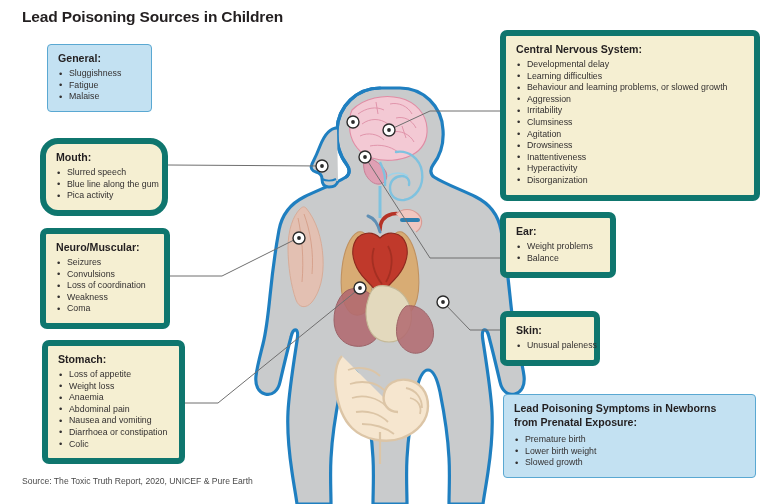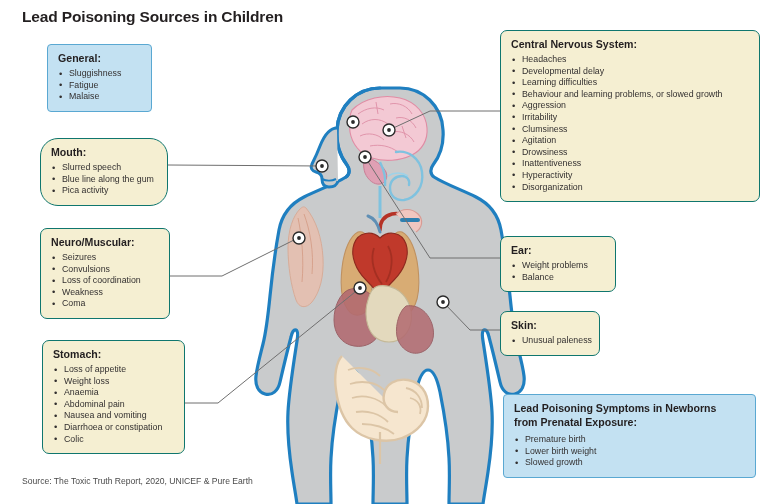--- a/index.html
+++ b/index.html
@@ -31,21 +31,21 @@
   #figure{position:absolute;left:230px;top:80px;width:300px;height:424px;}
 
   
   .box{
     position:absolute;
     box-sizing:border-box;
     padding:7px 9px 8px 10px;
   }
   .box.beige{
     background:#f5efd2;
-    border:1px solid #0f766e;
+    border:6px solid #0f766e;
     border-radius:7px;
   }
   .box.blue{
     background:#c3e1f2;
     border:1px solid #5aa8d2;
     border-radius:4px;
   }
   .box h3{
     margin:0 0 3px 0;
     font-size:10.6px;font-weight:bold;line-height:13px;
@@ -66,21 +66,21 @@
     position:absolute;left:1px;top:-0.5px;
     font-size:9.5px;color:#333030;
   }
 
   
   #box-general   {left:47px; top:44px;  width:105px;}
   #box-mouth     {left:40px; top:138px; width:128px;border-radius:18px;}
   #box-neuro     {left:40px; top:228px; width:130px;}
   #box-stomach   {left:42px; top:340px; width:143px;}
   #box-cns       {left:500px;top:30px;  width:260px;}
-  #box-ear       {left:500px;top:236px; width:116px;}
+  #box-ear       {left:500px;top:212px; width:116px;}
   #box-skin      {left:500px;top:311px; width:100px;}
   #box-newborn   {left:503px;top:394px; width:253px;}
   #box-newborn h3{line-height:13.5px;margin-bottom:5px;}
 </style>
 </head>
 <body>
 
 <div id="stage">
 
   <div class="title">Lead Poisoning Sources in Children</div>
@@ -324,21 +324,20 @@
       <li>Abdominal pain</li>
       <li>Nausea and vomiting</li>
       <li>Diarrhoea or constipation</li>
       <li>Colic</li>
     </ul>
   </div>
 
   <div class="box beige" id="box-cns">
     <h3>Central Nervous System:</h3>
     <ul>
-      <li>Headaches</li>
       <li>Developmental delay</li>
       <li>Learning difficulties</li>
       <li>Behaviour and learning problems, or slowed growth</li>
       <li>Aggression</li>
       <li>Irritability</li>
       <li>Clumsiness</li>
       <li>Agitation</li>
       <li>Drowsiness</li>
       <li>Inattentiveness</li>
       <li>Hyperactivity</li>

